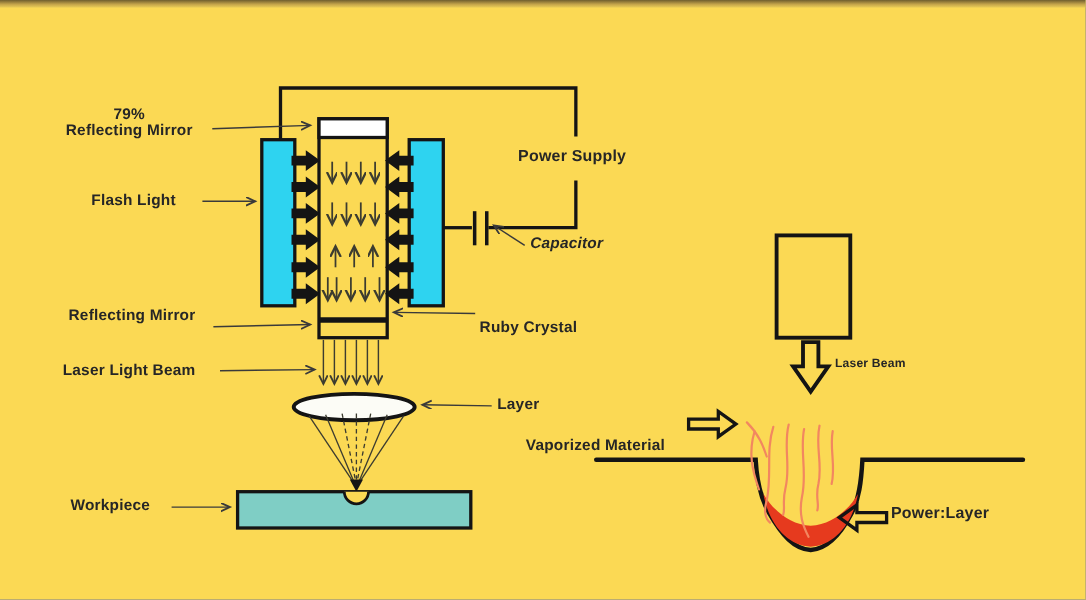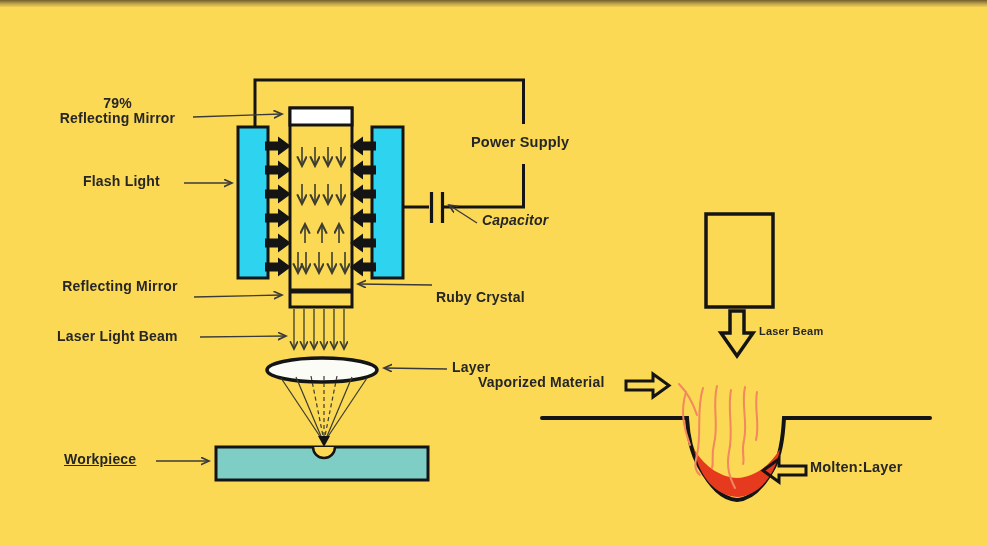--- a/index.html
+++ b/index.html
@@ -150,21 +150,21 @@
 
   <div class="lbl center" style="left:40px;top:96px;width:155px;">
     <div>79%</div>
     <div>Reflecting Mirror</div>
   </div>
   <div class="lbl" style="left:83px;top:174px;">Flash Light</div>
   <div class="lbl center" style="left:45px;top:279px;width:150px;">
     <div>Reflecting Mirror</div>
   </div>
   <div class="lbl" style="left:57px;top:329px;">Laser Light Beam</div>
-  <div class="lbl" style="left:64px;top:452px;text-decoration:underline;">Workpiece</div>
+  <div class="lbl" style="left:64px;top:452px;">Workpiece</div>
   <div class="lbl" style="left:471px;top:135px;font-size:14.5px;">Power Supply</div>
   <div class="lbl" style="left:482px;top:213px;font-style:italic;">Capacitor</div>
   <div class="lbl" style="left:436px;top:290px;">Ruby Crystal</div>
   <div class="lbl" style="left:452px;top:360px;">Layer</div>
   <div class="lbl" style="left:759px;top:324px;font-size:11px;">Laser Beam</div>
-  <div class="lbl" style="left:478px;top:375px;">Vaporized Material</div>
-  <div class="lbl" style="left:810px;top:460px;font-size:14.5px;">Molten:Layer</div>
+  <div class="lbl" style="left:478px;top:397px;">Vaporized Material</div>
+  <div class="lbl" style="left:810px;top:460px;font-size:14.5px;">Power:Layer</div>
 </div>
 
 </body></html>

